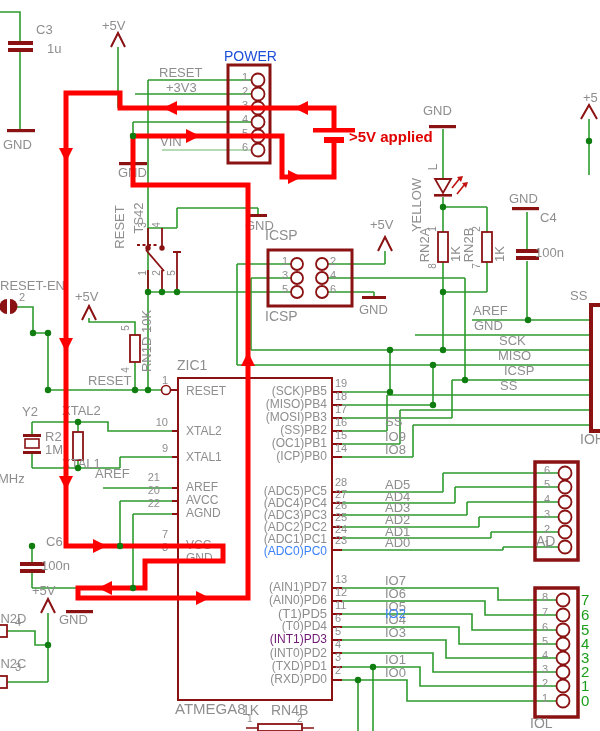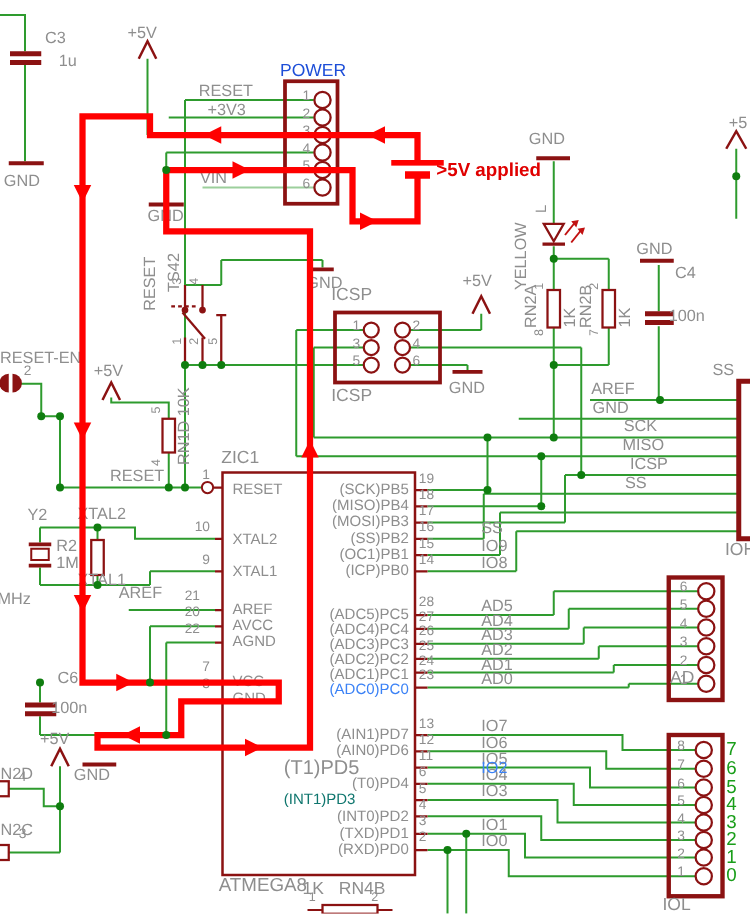--- a/index.html
+++ b/index.html
@@ -286,23 +286,23 @@
       <div class="lbl" style="left: 227px; top: 437px; font-size: 12px; color: rgb(142, 142, 142); width: 100px; text-align: right;">(OC1)PB1</div>
       <div class="lbl" style="left: 227px; top: 450px; font-size: 12px; color: rgb(142, 142, 142); width: 100px; text-align: right;">(ICP)PB0</div>
       <div class="lbl" style="left: 227px; top: 485px; font-size: 12px; color: rgb(142, 142, 142); width: 100px; text-align: right;">(ADC5)PC5</div>
       <div class="lbl" style="left: 227px; top: 497px; font-size: 12px; color: rgb(142, 142, 142); width: 100px; text-align: right;">(ADC4)PC4</div>
       <div class="lbl" style="left: 227px; top: 509px; font-size: 12px; color: rgb(142, 142, 142); width: 100px; text-align: right;">(ADC3)PC3</div>
       <div class="lbl" style="left: 227px; top: 521px; font-size: 12px; color: rgb(142, 142, 142); width: 100px; text-align: right;">(ADC2)PC2</div>
       <div class="lbl" style="left: 227px; top: 533px; font-size: 12px; color: rgb(142, 142, 142); width: 100px; text-align: right;">(ADC1)PC1</div>
       <div class="lbl" style="left: 227px; top: 545px; font-size: 12px; color: #3b82f6; width: 100px; text-align: right;">(ADC0)PC0</div>
       <div class="lbl" style="left: 227px; top: 581px; font-size: 12px; color: rgb(142, 142, 142); width: 100px; text-align: right;">(AIN1)PD7</div>
       <div class="lbl" style="left: 227px; top: 594px; font-size: 12px; color: rgb(142, 142, 142); width: 100px; text-align: right;">(AIN0)PD6</div>
-      <div class="lbl" style="left: 227px; top: 607px; font-size: 16px; color: rgb(142, 142, 142); width: 100px; ">(T1)PD5</div>
+      <div class="lbl" style="left: 227px; top: 607px; font-size: 13px; color: rgb(142, 142, 142); width: 100px; text-align: right;">(T1)PD5</div>
       <div class="lbl" style="left: 227px; top: 620px; font-size: 12px; color: rgb(142, 142, 142); width: 100px; text-align: right;">(T0)PD4</div>
-      <div class="lbl" style="left: 227px; top: 633px; font-size: 12px; color: #0f766e; width: 100px; text-align: left;">(INT1)PD3</div>
+      <div class="lbl" style="left: 227px; top: 633px; font-size: 12px; color: #701a75; width: 100px; text-align: right;">(INT1)PD3</div>
       <div class="lbl" style="left: 227px; top: 647px; font-size: 12px; color: rgb(142, 142, 142); width: 100px; text-align: right;">(INT0)PD2</div>
       <div class="lbl" style="left: 227px; top: 660px; font-size: 12px; color: rgb(142, 142, 142); width: 100px; text-align: right;">(TXD)PD1</div>
       <div class="lbl" style="left: 227px; top: 673px; font-size: 12px; color: rgb(142, 142, 142); width: 100px; text-align: right;">(RXD)PD0</div>
       <div class="lbl" style="left: 335px; top: 378px; font-size: 11px; color: rgb(142, 142, 142);">19</div>
       <div class="lbl" style="left: 335px; top: 391px; font-size: 11px; color: rgb(142, 142, 142);">18</div>
       <div class="lbl" style="left: 335px; top: 404px; font-size: 11px; color: rgb(142, 142, 142);">17</div>
       <div class="lbl" style="left: 335px; top: 417px; font-size: 11px; color: rgb(142, 142, 142);">16</div>
       <div class="lbl" style="left: 335px; top: 430px; font-size: 11px; color: rgb(142, 142, 142);">15</div>
       <div class="lbl" style="left: 335px; top: 443px; font-size: 11px; color: rgb(142, 142, 142);">14</div>
       <div class="lbl" style="left: 335px; top: 477px; font-size: 11px; color: rgb(142, 142, 142);">28</div>

